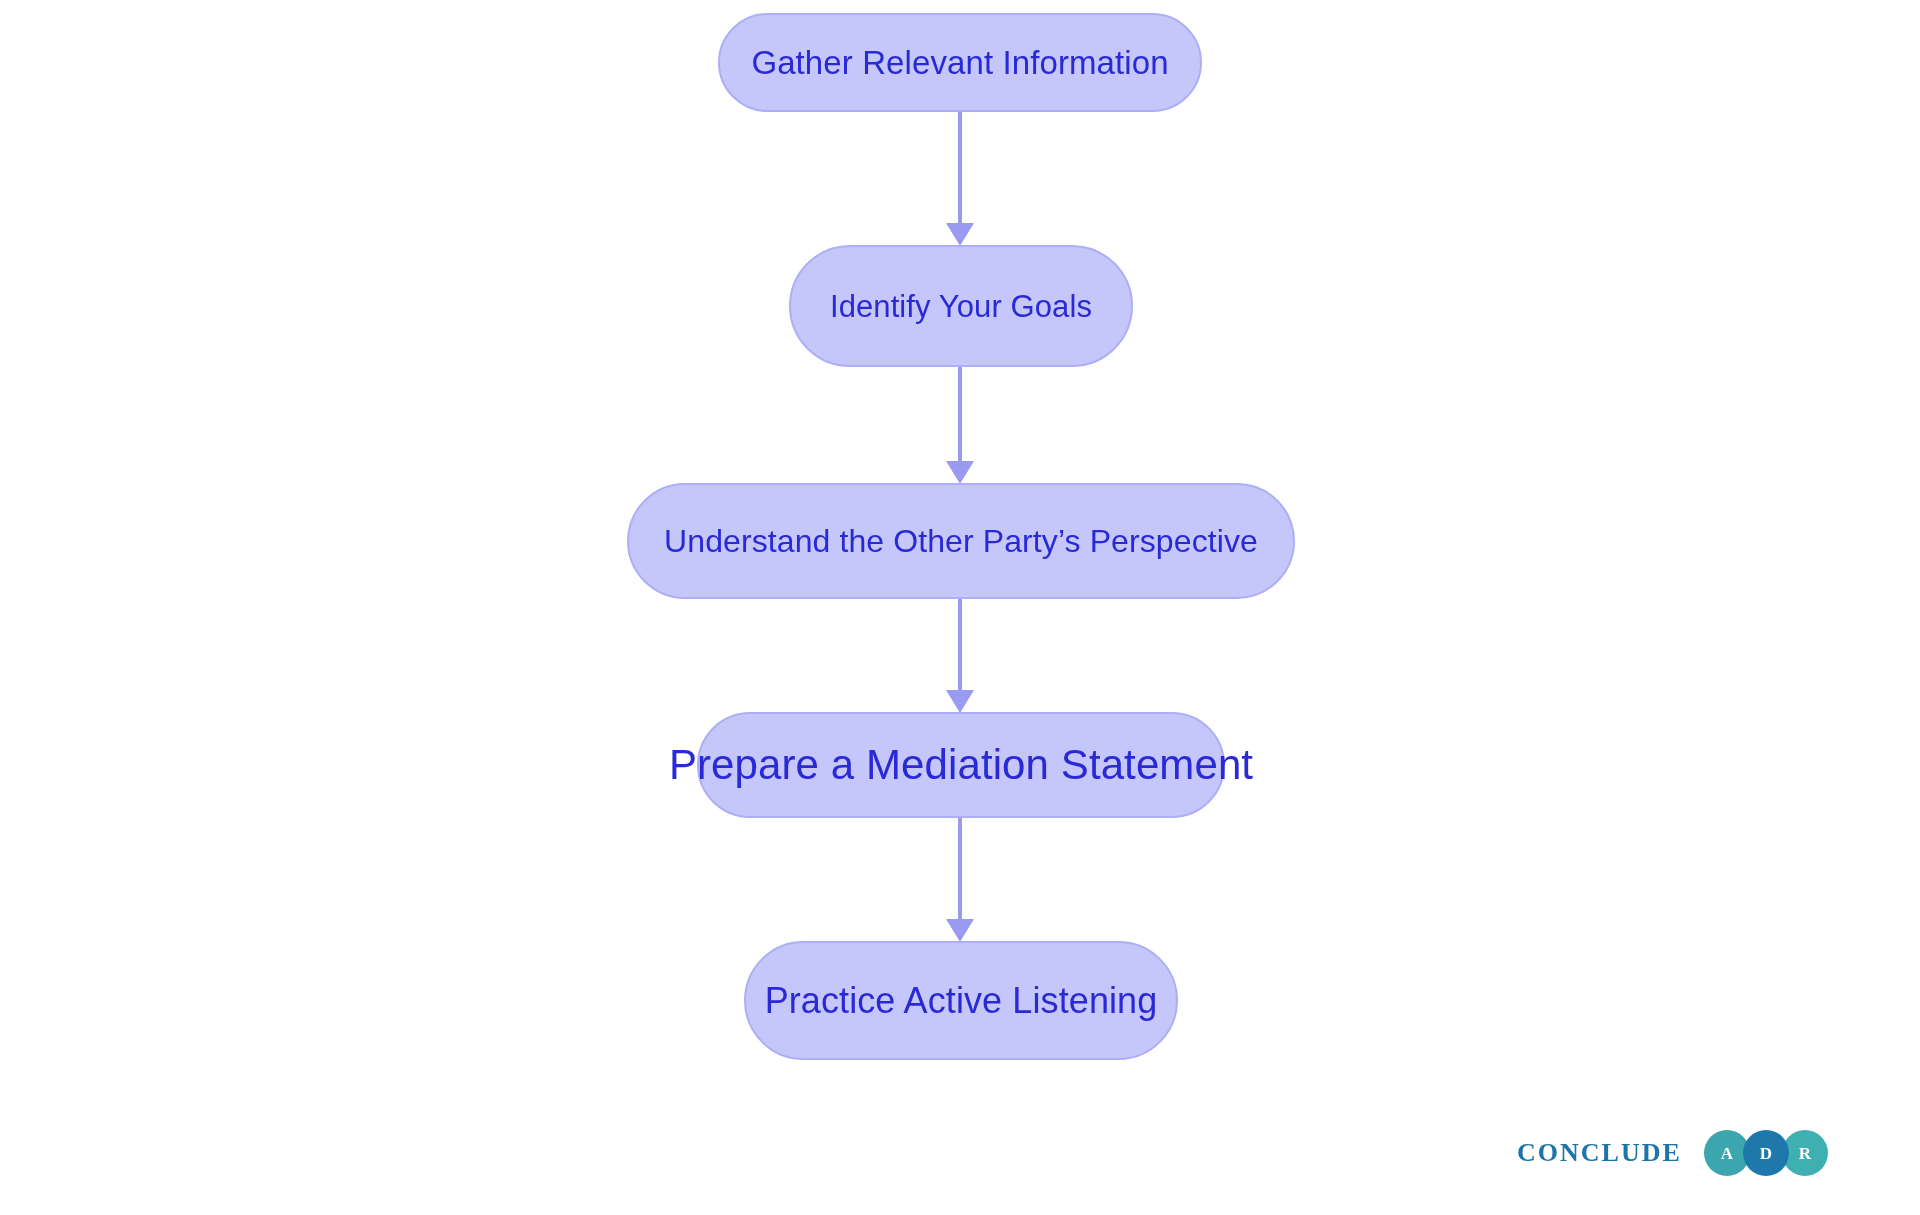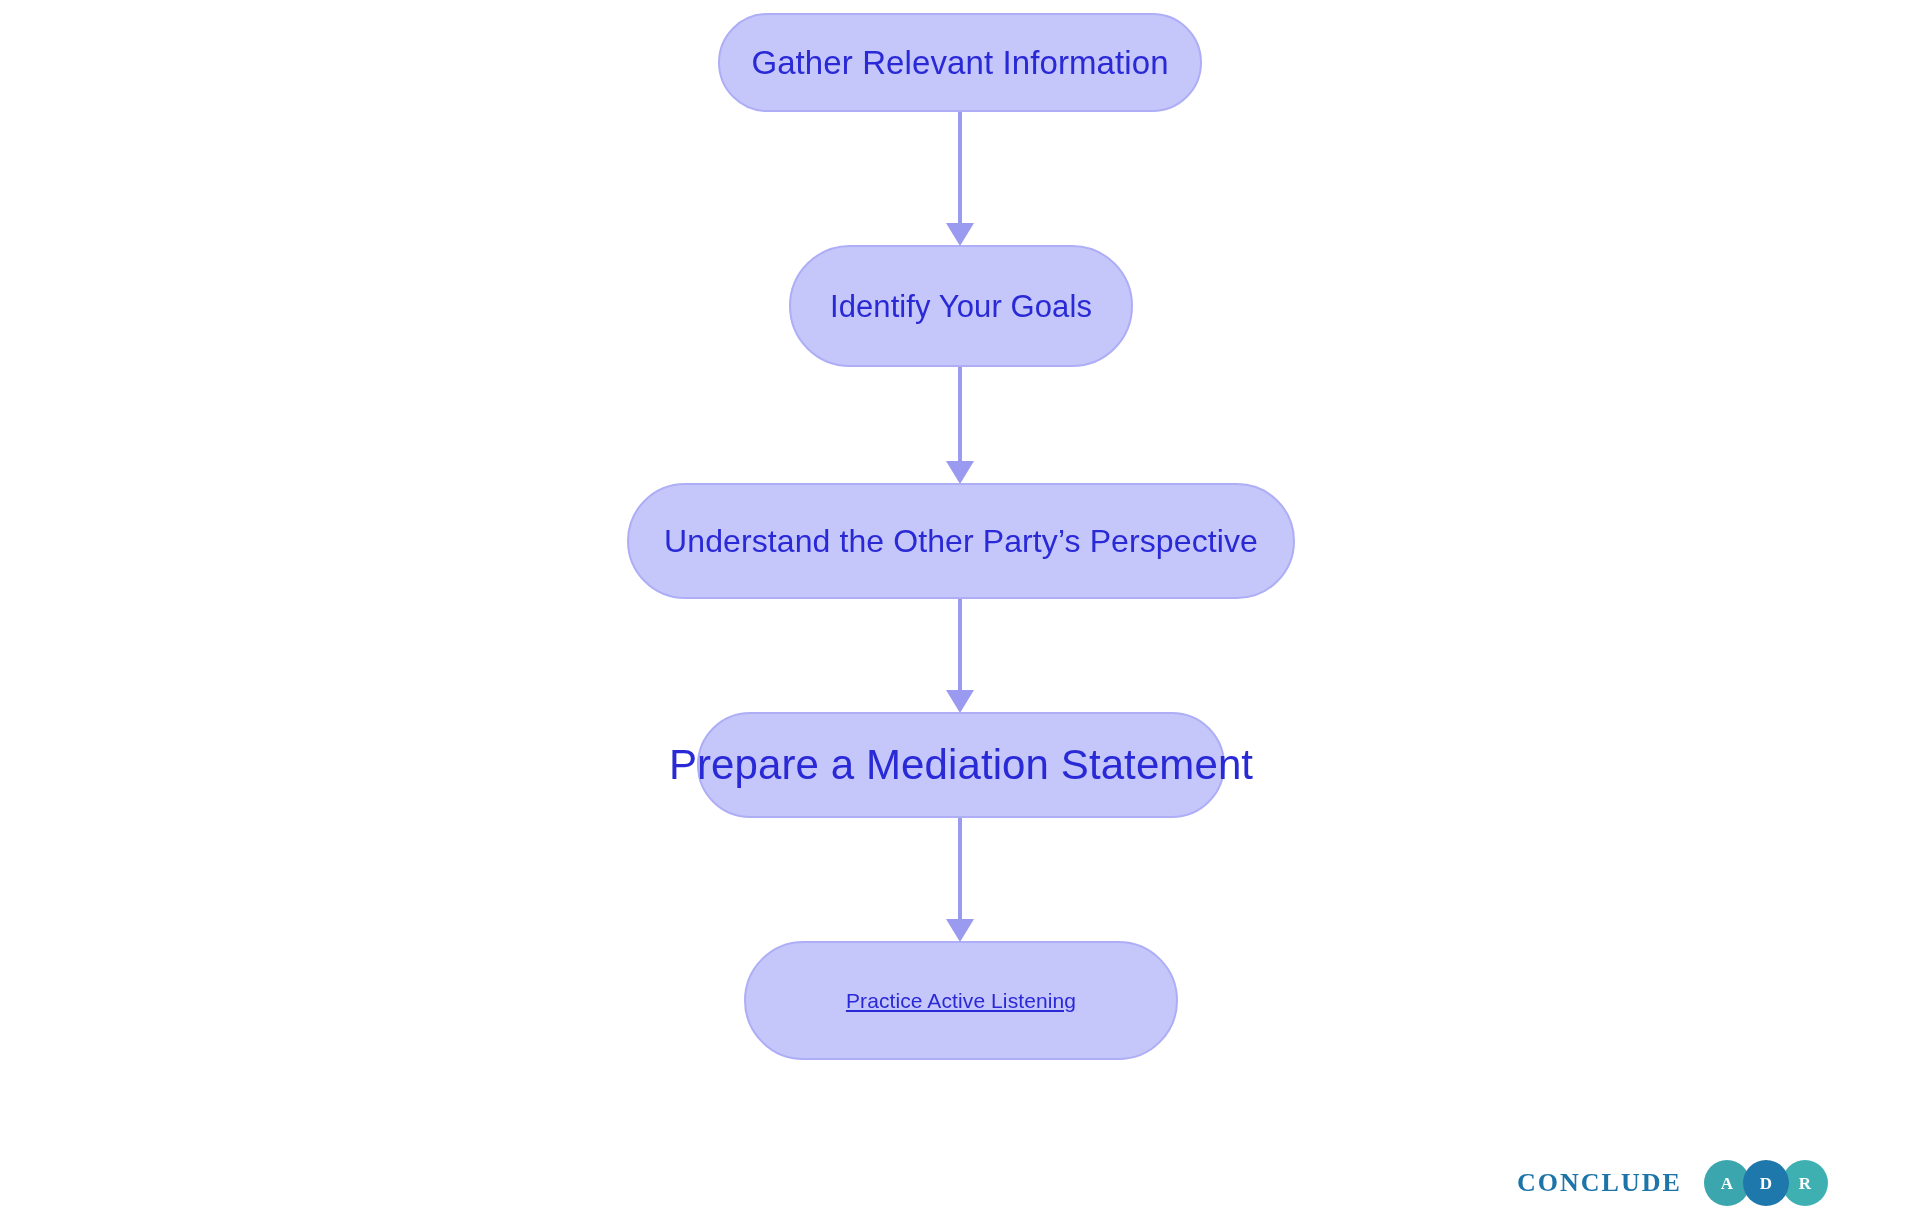--- a/index.html
+++ b/index.html
@@ -52,38 +52,38 @@
   .node.n2 { left: 789px; top: 245px;  width: 344px; height: 122px; }
   .node.n2 .node-label { font-size: 31px; }
 
   .node.n3 { left: 627px; top: 483px;  width: 668px; height: 116px; }
   .node.n3 .node-label { font-size: 32px; }
 
   .node.n4 { left: 697px; top: 712px;  width: 528px; height: 106px; }
   .node.n4 .node-label { font-size: 42px; }
 
   .node.n5 { left: 744px; top: 941px;  width: 434px; height: 119px; }
-  .node.n5 .node-label { font-size: 21px; text-decoration: underline; }
+  .node.n5 .node-label { font-size: 36px; }
 
   
   .connector {
     position: absolute;
     left: 0;
     top: 0;
     width: 1920px;
     height: 1215px;
     pointer-events: none;
     z-index: 1;
   }
 
   
   #brand-logo {
     position: absolute;
     left: 1517px;
-    top: 1160px;
+    top: 1130px;
     display: flex;
     align-items: center;
     z-index: 3;
   }
   #brand-wordmark {
     font-family: "Liberation Serif", "DejaVu Serif", serif;
     font-weight: 700;
     font-size: 26px;
     letter-spacing: 2.0px;
     color: #1d74a8;

